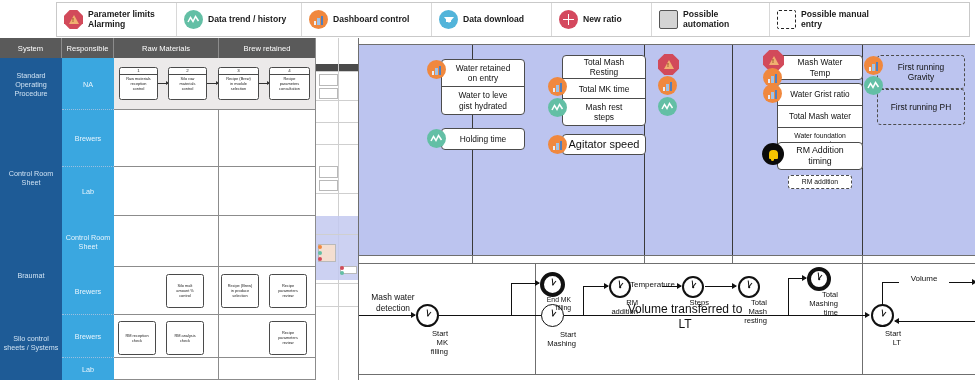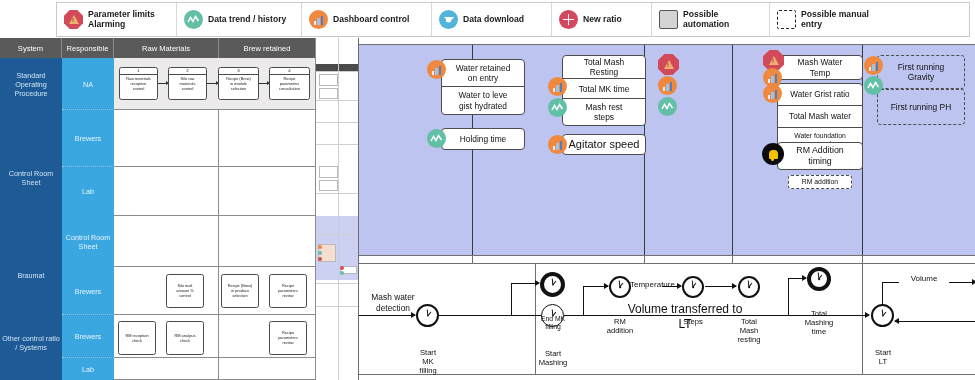--- a/index.html
+++ b/index.html
@@ -115,22 +115,22 @@
   .clock{position:absolute;border-radius:50%;background:#fff;box-sizing:border-box;z-index:4;}
   .clock.thin{border:1.6px solid #111;}
   .clock.mid{border:2.6px solid #111;}
   .clock.thick{border:4px solid #111;}
   .clock .hh{position:absolute;left:50%;top:50%;width:1.3px;height:5px;background:#111;
              transform-origin:bottom center;transform:translate(-50%,-100%) rotate(38deg);}
   .clock .mm{position:absolute;left:50%;top:50%;width:1.2px;height:6.6px;background:#111;
              transform-origin:bottom center;transform:translate(-50%,-100%) rotate(-6deg);}
   .clock .pv{position:absolute;left:50%;top:50%;width:1.6px;height:1.6px;background:#111;
              border-radius:50%;transform:translate(-50%,-50%);}
-  .clbl{position:absolute;font-size:7.6px;color:#111;text-align:center;line-height:1.2;
-        white-space:pre-line;z-index:5;margin-top:19px;}
+  .clbl{position:absolute;font-size:7.6px;color:#111;text-align:right;line-height:1.2;
+        white-space:pre-line;z-index:5;}
   .flbl{position:absolute;font-size:8.4px;color:#111;text-align:center;line-height:1.25;
         white-space:pre-line;z-index:5;}
   .arrow{position:absolute;background:#111;height:1.4px;z-index:2;}
   .arrow:after{content:"";position:absolute;right:-1px;top:-2.6px;width:0;height:0;
         border-top:3.4px solid transparent;border-bottom:3.4px solid transparent;
         border-left:5px solid #111;}
   .arrow.noh:after{display:none;}
   .arrow.lft:after{right:auto;left:-1px;border-left:none;border-right:5px solid #111;}
   .varrow{position:absolute;background:#111;width:1.4px;z-index:2;}
 </style>
@@ -187,21 +187,21 @@
 
   <div id="table">
     <div class="thead" style="left:0;width:62px">System</div>
     <div class="thead" style="left:62px;width:52px">Responsible</div>
     <div class="thead" style="left:114px;width:105px">Raw Materials</div>
     <div class="thead" style="left:219px;width:97px">Brew retained</div>
 
     <div class="sys-cell" style="left:0;top:20px;width:62px;height:52px">Standard Operating Procedure</div>
     <div class="sys-cell" style="left:0;top:72px;width:62px;height:135px">Control Room Sheet</div>
     <div class="sys-cell" style="left:0;top:207px;width:62px;height:60px">Braumat</div>
-    <div class="sys-cell" style="left:0;top:267px;width:62px;height:75px">Other control ratio / Systems</div>
+    <div class="sys-cell" style="left:0;top:267px;width:62px;height:75px">Silo control sheets / Systems</div>
 
     <div class="resp-cell" style="left:62px;top:20px;width:52px;height:52px">NA</div>
     <div class="resp-cell" style="left:62px;top:72px;width:52px;height:57px">Brewers</div>
     <div class="resp-cell" style="left:62px;top:129px;width:52px;height:49px">Lab</div>
     <div class="resp-cell" style="left:62px;top:178px;width:52px;height:51px">Control Room Sheet</div>
     <div class="resp-cell" style="left:62px;top:229px;width:52px;height:48px">Brewers</div>
     <div class="resp-cell" style="left:62px;top:277px;width:52px;height:43px">Brewers</div>
     <div class="resp-cell" style="left:62px;top:320px;width:52px;height:22px">Lab</div>
 
     <div class="sop-band" style="left:114px;top:20px;width:202px;height:52px;border-right:1px solid #8c8c8c;border-bottom:1px solid #8c8c8c"></div>

